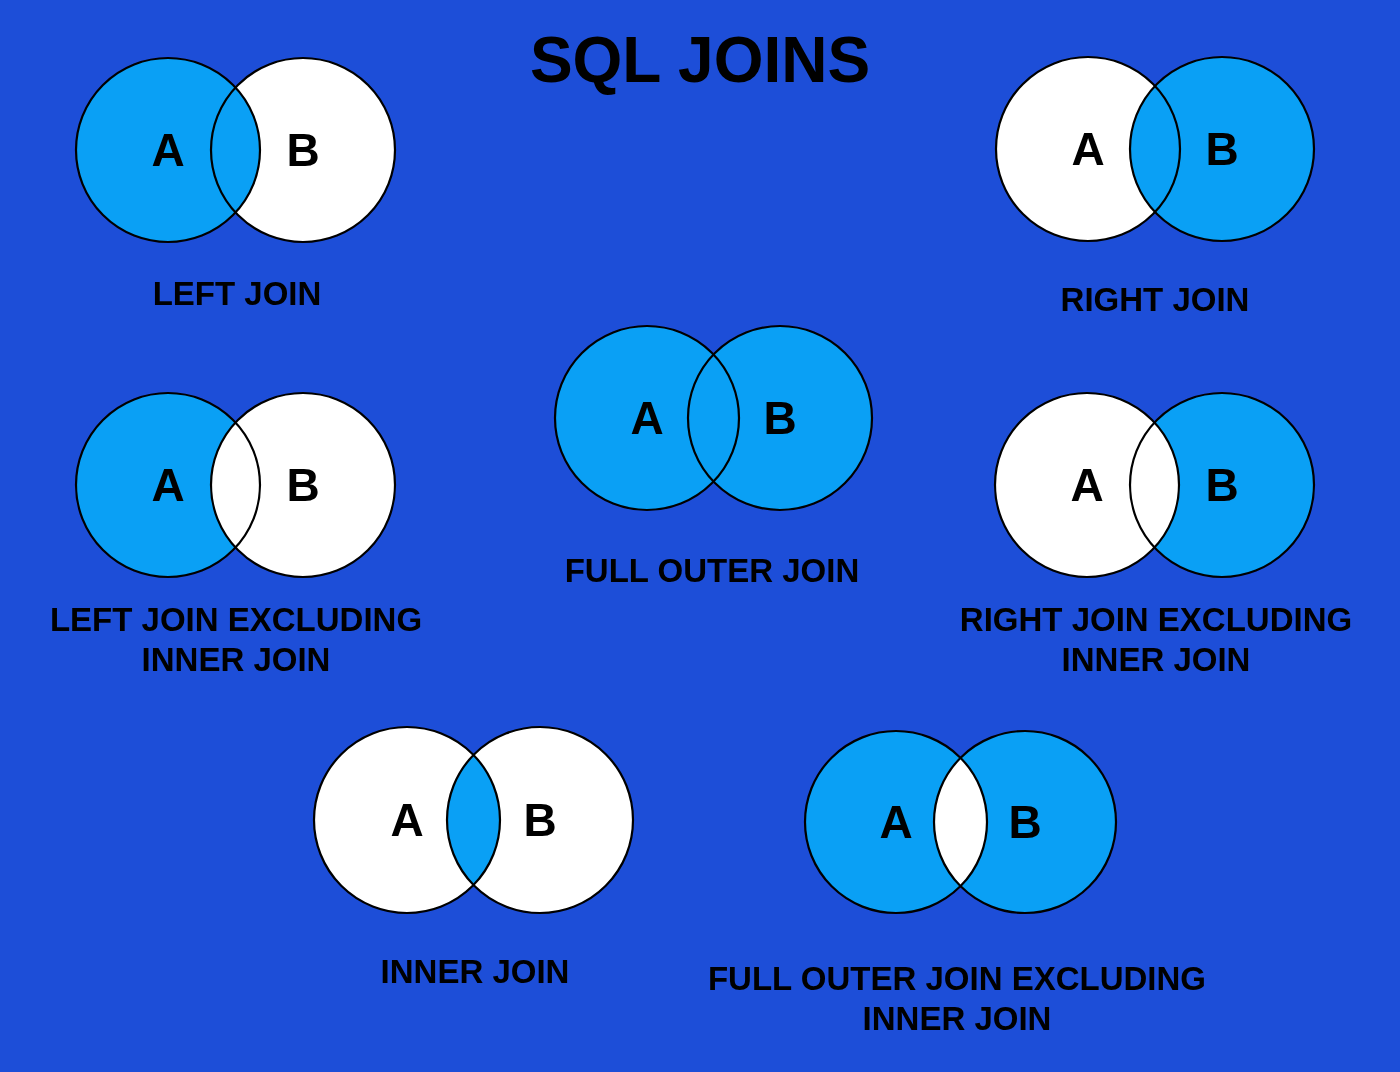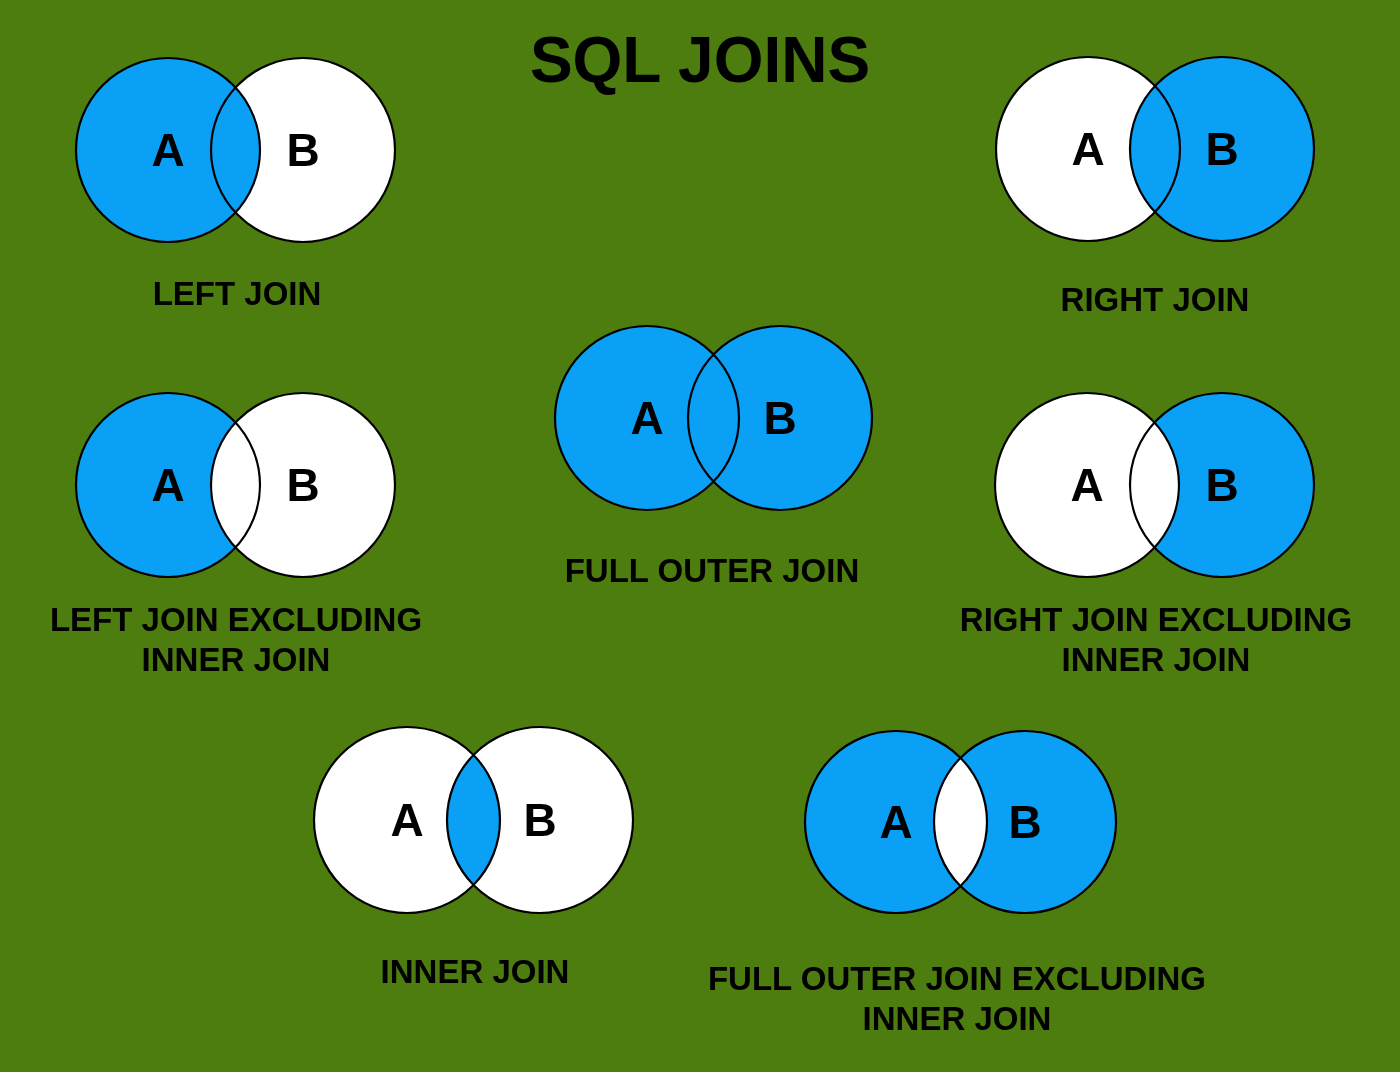--- a/index.html
+++ b/index.html
@@ -4,21 +4,21 @@
 <style>
   html, body { margin: 0; padding: 0; }
   body {
     width: 1400px; height: 1072px;
     background: #ffffff;
     font-family: "Liberation Sans", sans-serif;
   }
   .canvas {
     position: relative;
     width: 1400px; height: 1072px;
-    background: #4d7c0f;
+    background: #1d4ed8;
     overflow: hidden;
   }
   .page-title {
     position: absolute;
     top: 28px; left: 0; width: 100%;
     text-align: center;
     font-size: 64px;
     font-weight: bold;
     color: #000000;
     line-height: 1;

